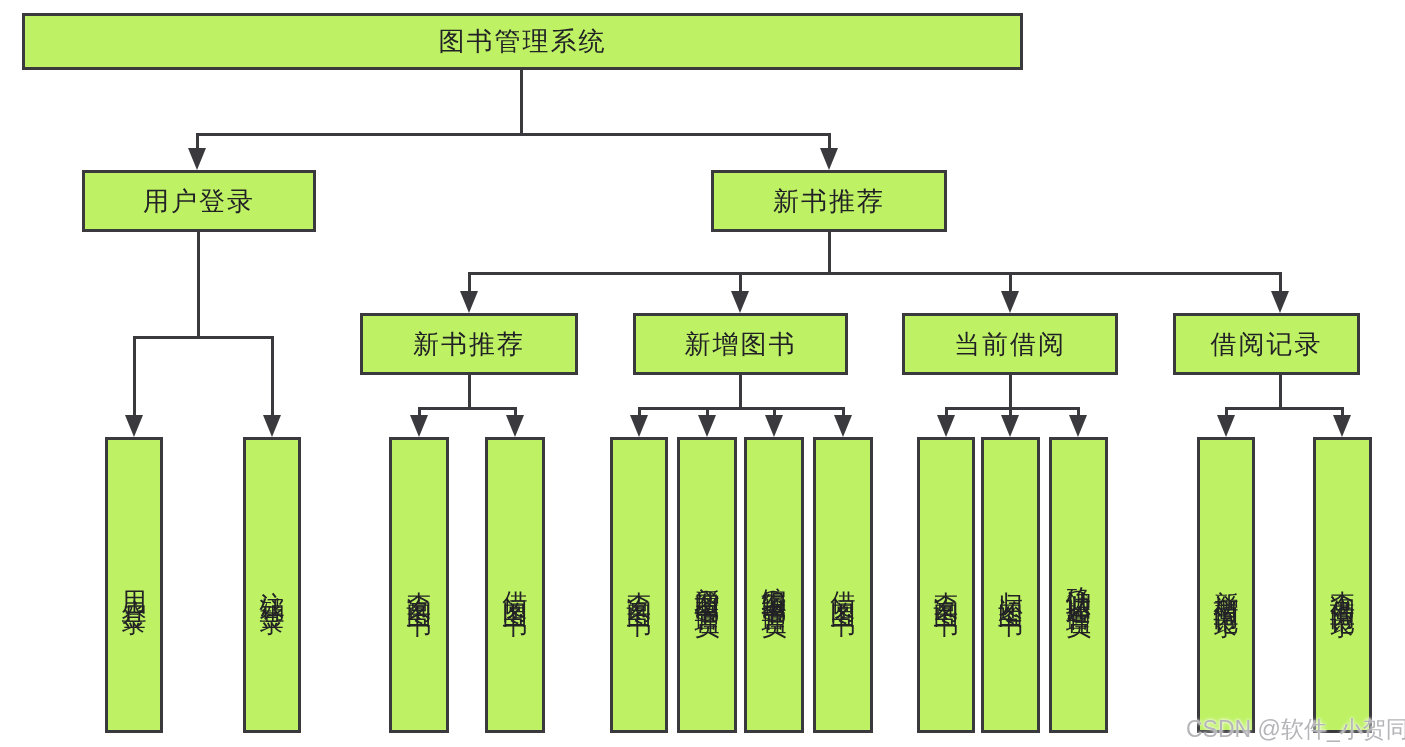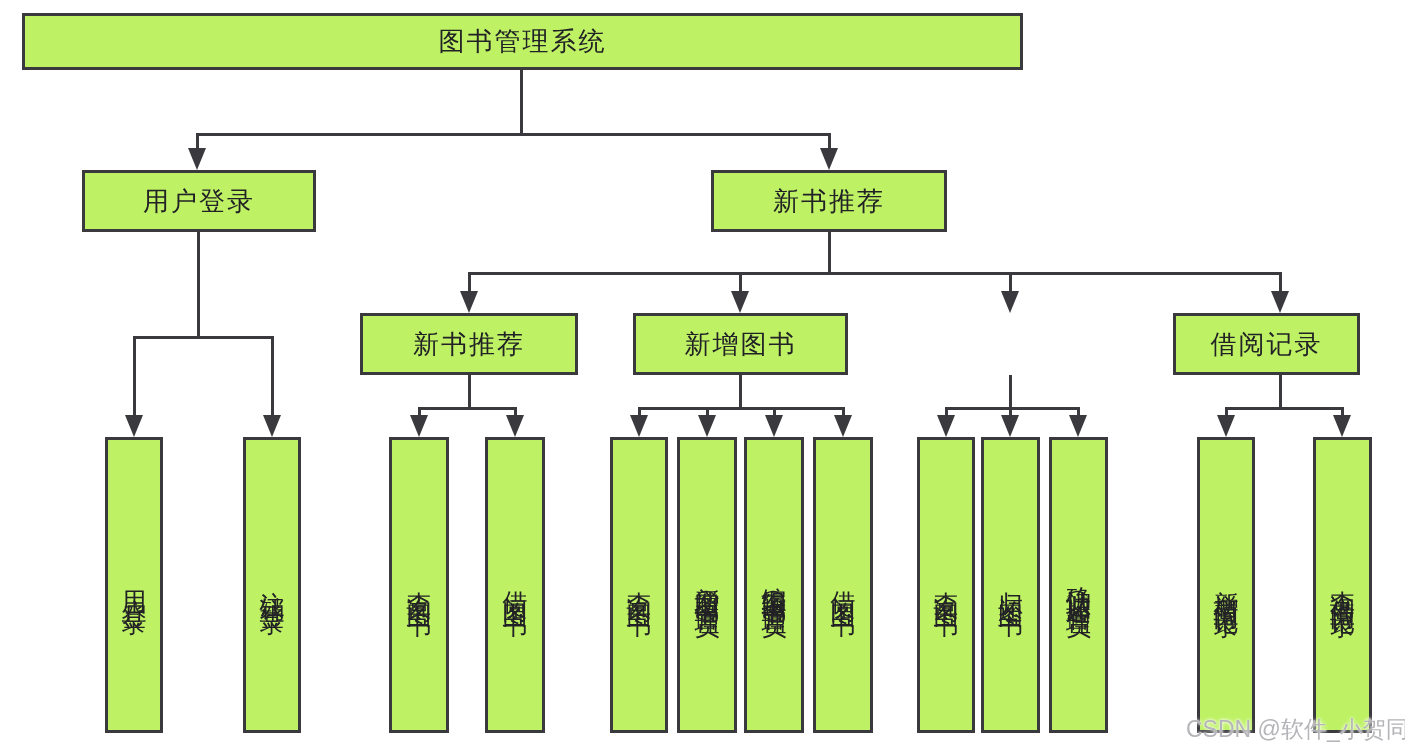--- a/index.html
+++ b/index.html
@@ -108,20 +108,23 @@
   <div class="arrowhead" style="left:1001px;top:291px"></div>
   <div class="vline" style="left:1279px;top:272px;height:22px"></div>
   <div class="arrowhead" style="left:1271px;top:291px"></div>
 
   <div class="box" style="left:360px;top:313px;width:218px;height:62px">
     <span class="hlabel">新书推荐</span>
   </div>
   <div class="box" style="left:633px;top:313px;width:215px;height:62px">
     <span class="hlabel">新增图书</span>
   </div>
+  <div class="box" style="left:902px;top:313px;width:216px;height:62px">
+    <span class="hlabel">当前借阅</span>
+  </div>
   <div class="box" style="left:1173px;top:313px;width:187px;height:62px">
     <span class="hlabel">借阅记录</span>
   </div>
 
   <div class="vline" style="left:468px;top:375px;height:35px"></div>
   <div class="hline" style="left:419px;top:407px;width:98px"></div>
   <div class="vline" style="left:418px;top:407px;height:14px"></div>
   <div class="arrowhead" style="left:410px;top:415px"></div>
   <div class="vline" style="left:514px;top:407px;height:14px"></div>
   <div class="arrowhead" style="left:506px;top:415px"></div>

